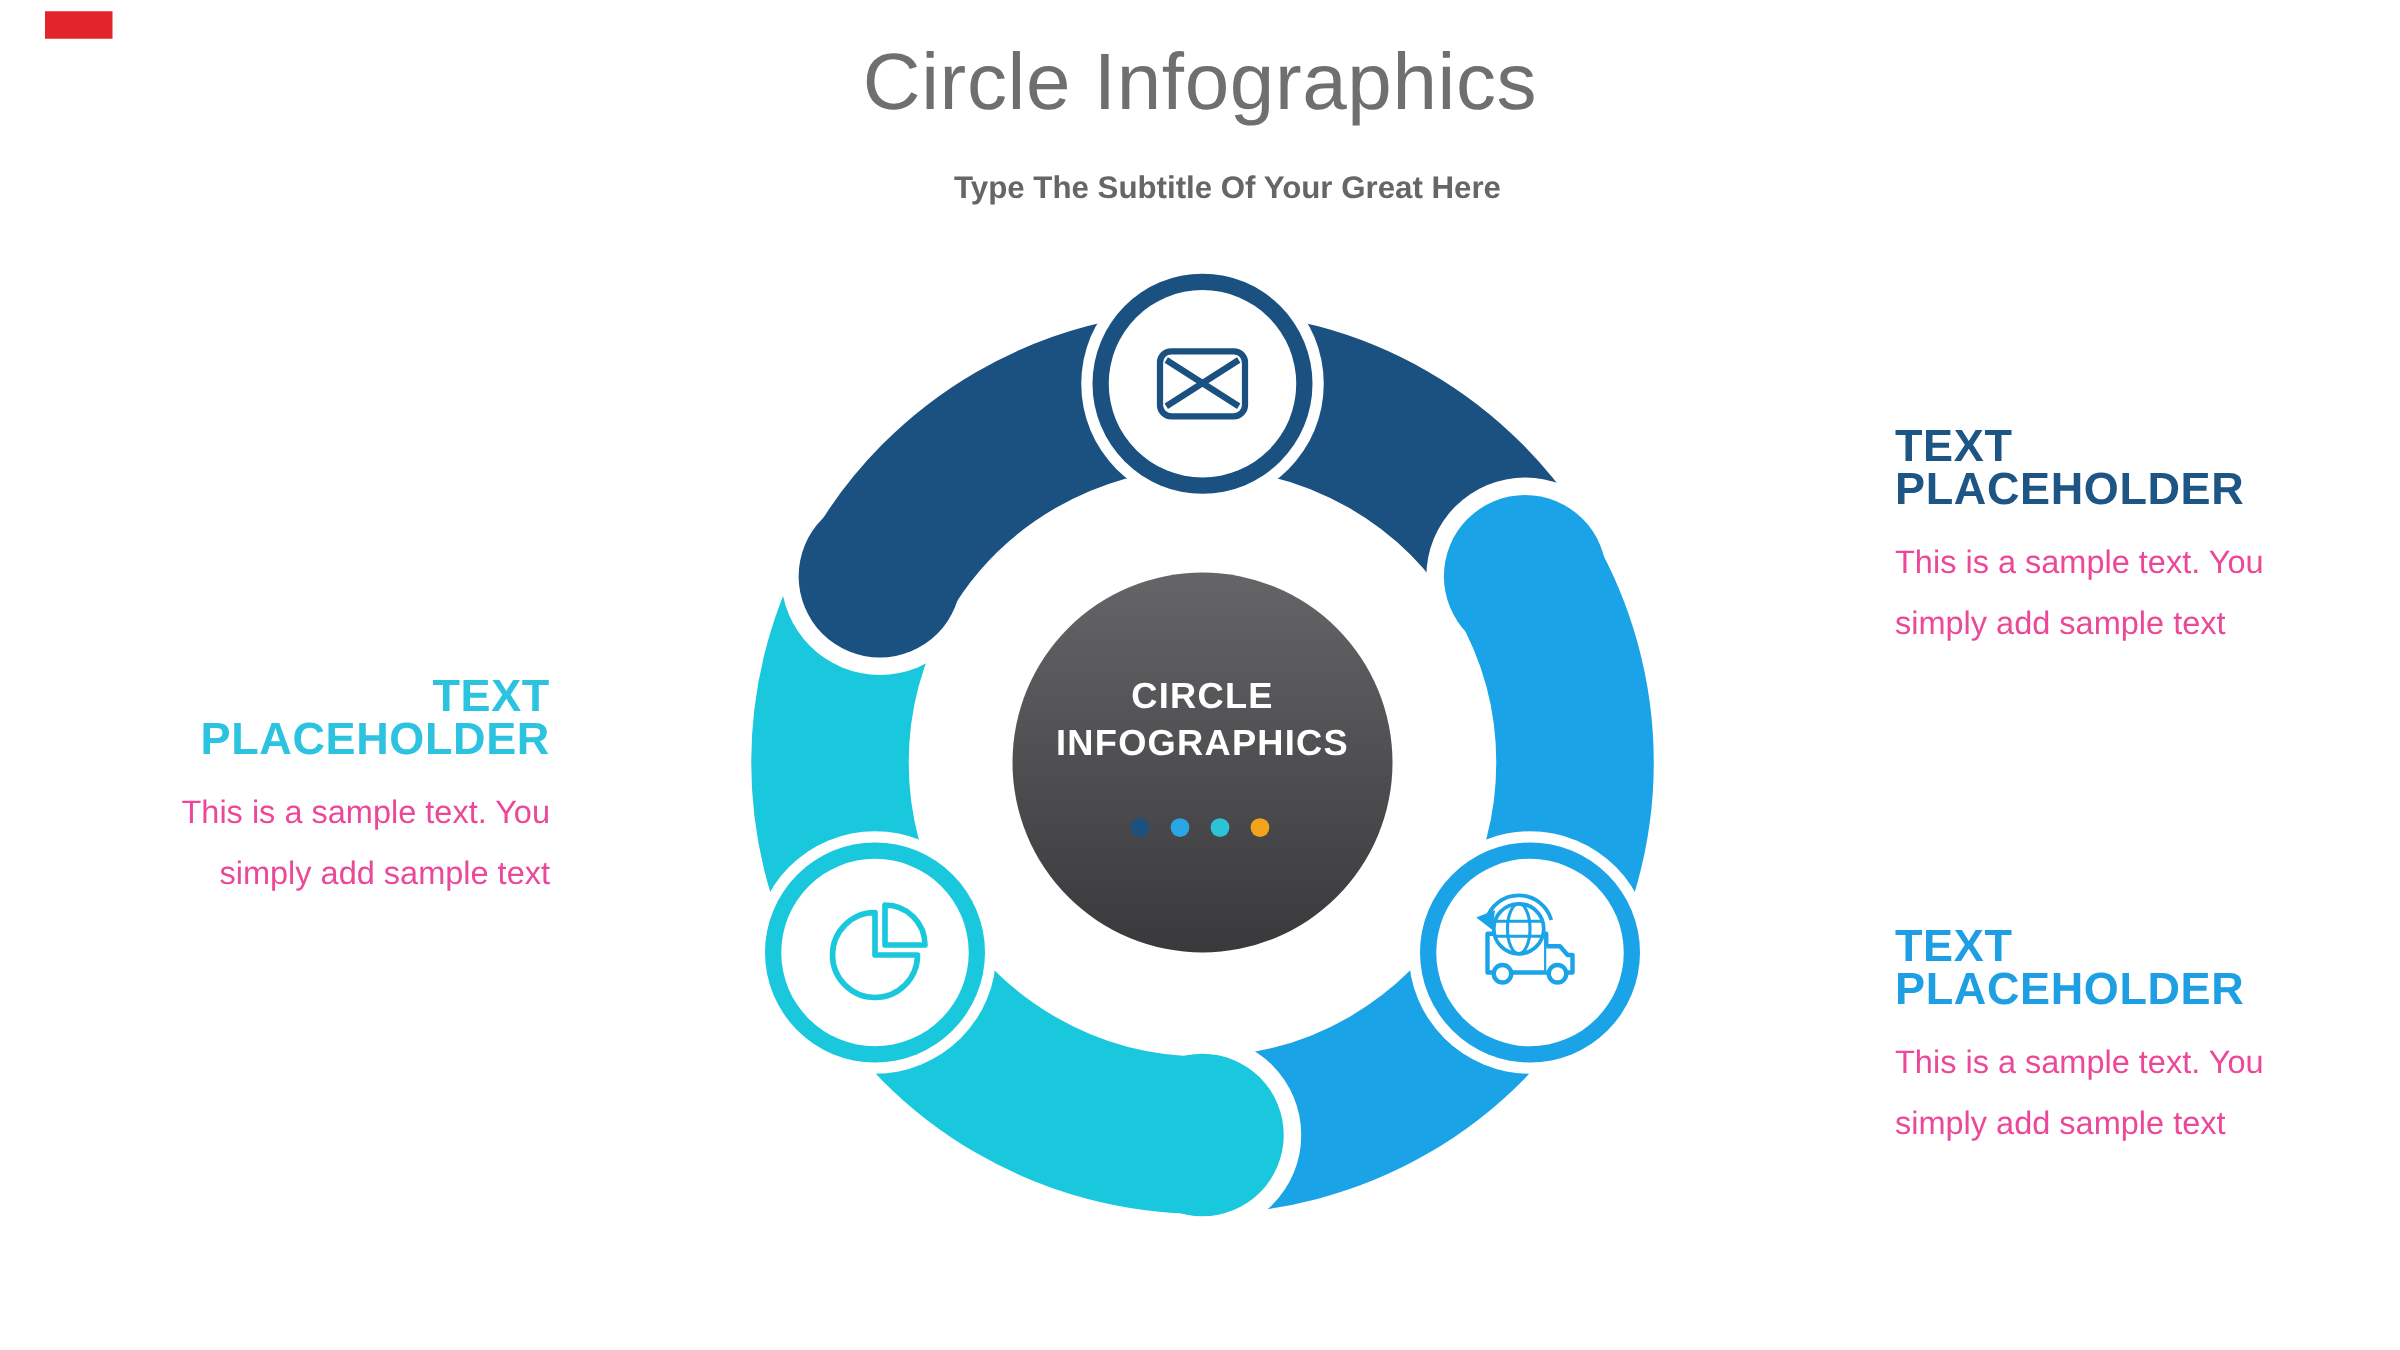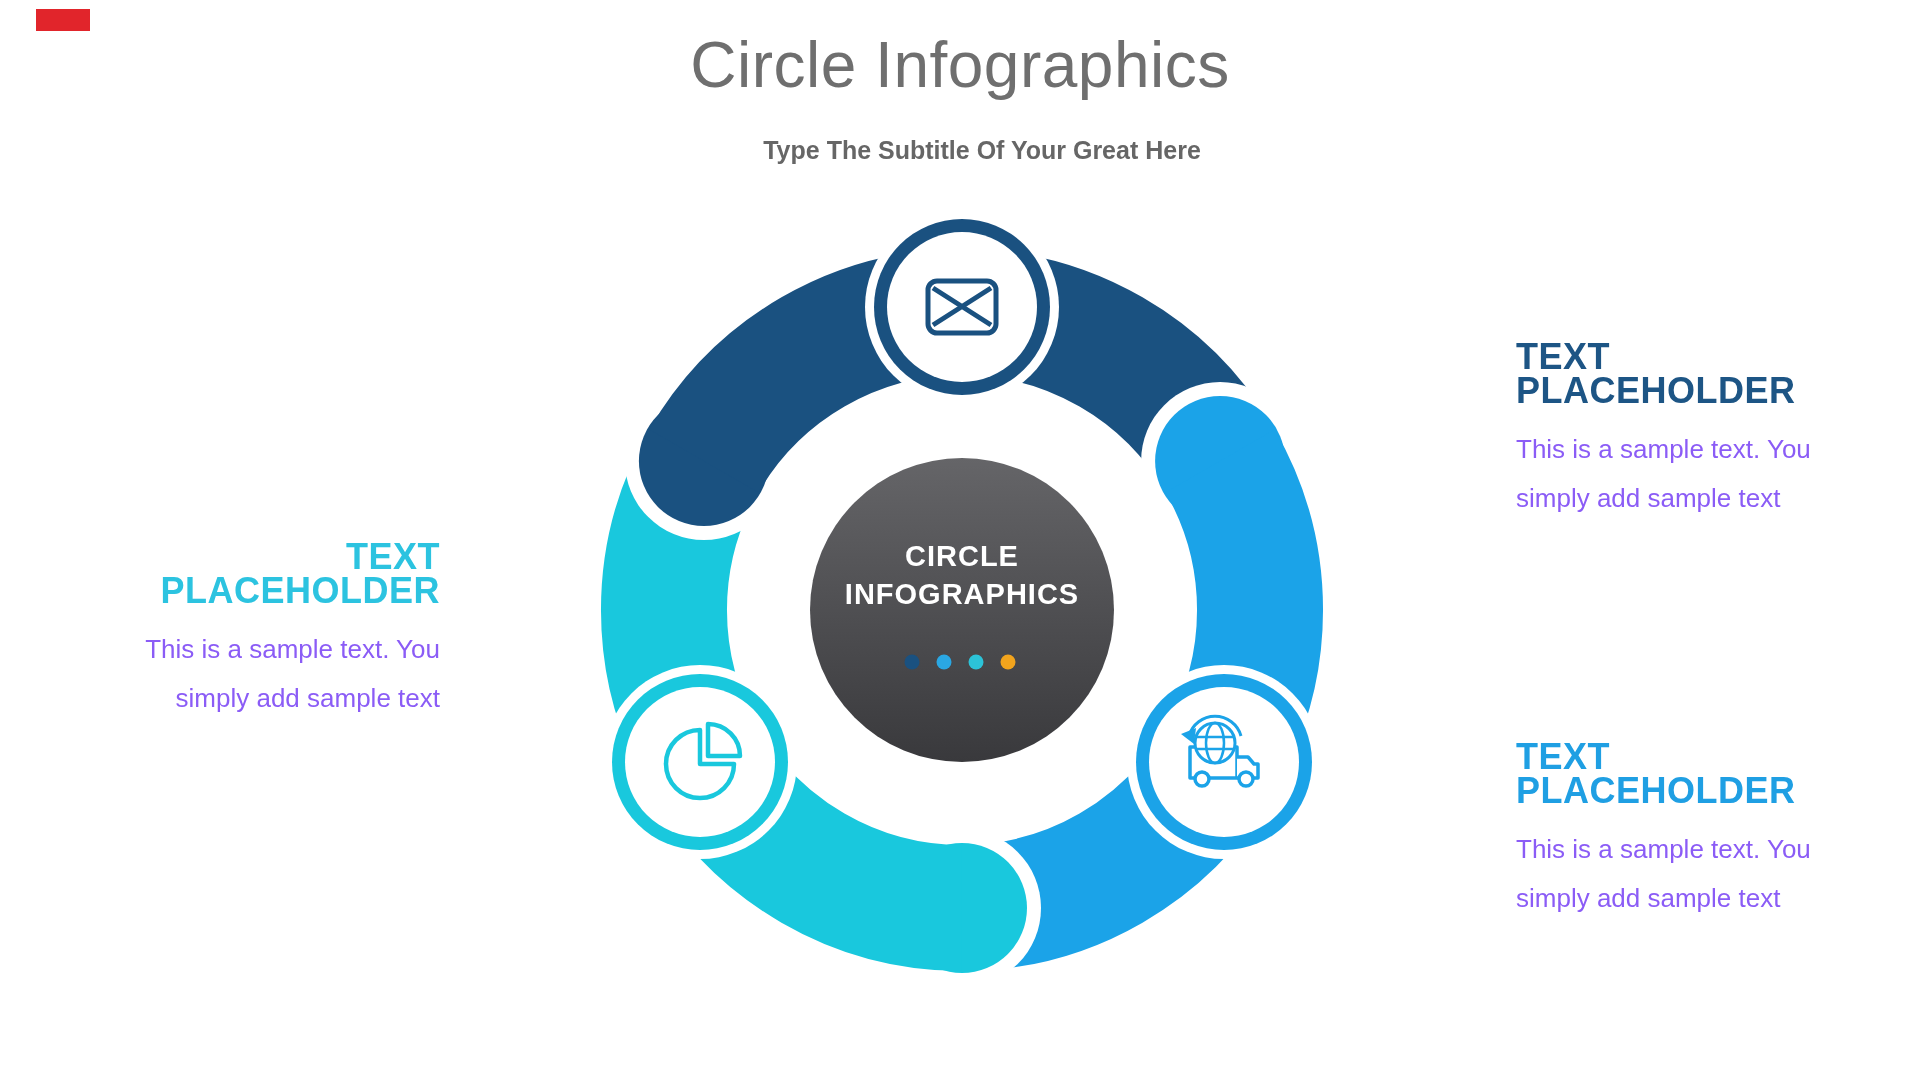--- a/index.html
+++ b/index.html
@@ -6,21 +6,21 @@
   .canvas{position:relative;width:1920px;height:1080px;background:#ffffff;overflow:hidden;
           font-family:"Liberation Sans",sans-serif;}
   .corner-marker{position:absolute;left:36px;top:9px;width:54px;height:22px;background:#e1252b;}
   .title{position:absolute;left:0;top:28px;width:1920px;text-align:center;
          font-size:64px;font-weight:400;color:#6f6f6f;letter-spacing:0.5px;}
   .subtitle{position:absolute;left:0;top:136px;width:1920px;text-align:center;
             font-size:25px;font-weight:700;color:#666666;padding-left:22px;}
   .diagram-svg{position:absolute;left:0;top:0;width:1920px;height:1080px;}
   .ph{position:absolute;width:340px;}
   .ph-heading{font-size:36px;font-weight:bold;line-height:34px;margin:0 0 17px 0;letter-spacing:0.5px;}
-  .ph-body{font-size:26px;line-height:49px;color:#8b5cf6;margin:0;}
+  .ph-body{font-size:26px;line-height:49px;color:#ec4899;margin:0;}
   .ph-right-top{left:1516px;top:340px;text-align:left;}
   .ph-right-top .ph-heading{color:#1d5585;}
   .ph-right-bottom{left:1516px;top:740px;text-align:left;}
   .ph-right-bottom .ph-heading{color:#1f9fe3;}
   .ph-left{left:105px;top:540px;width:335px;text-align:right;}
   .ph-left .ph-heading{color:#2cc3e0;}
 
   .seg-dark{stroke:#1a5180;}
   .seg-light{stroke:#1ba3e8;}
   .seg-cyan{stroke:#19c8dd;}

